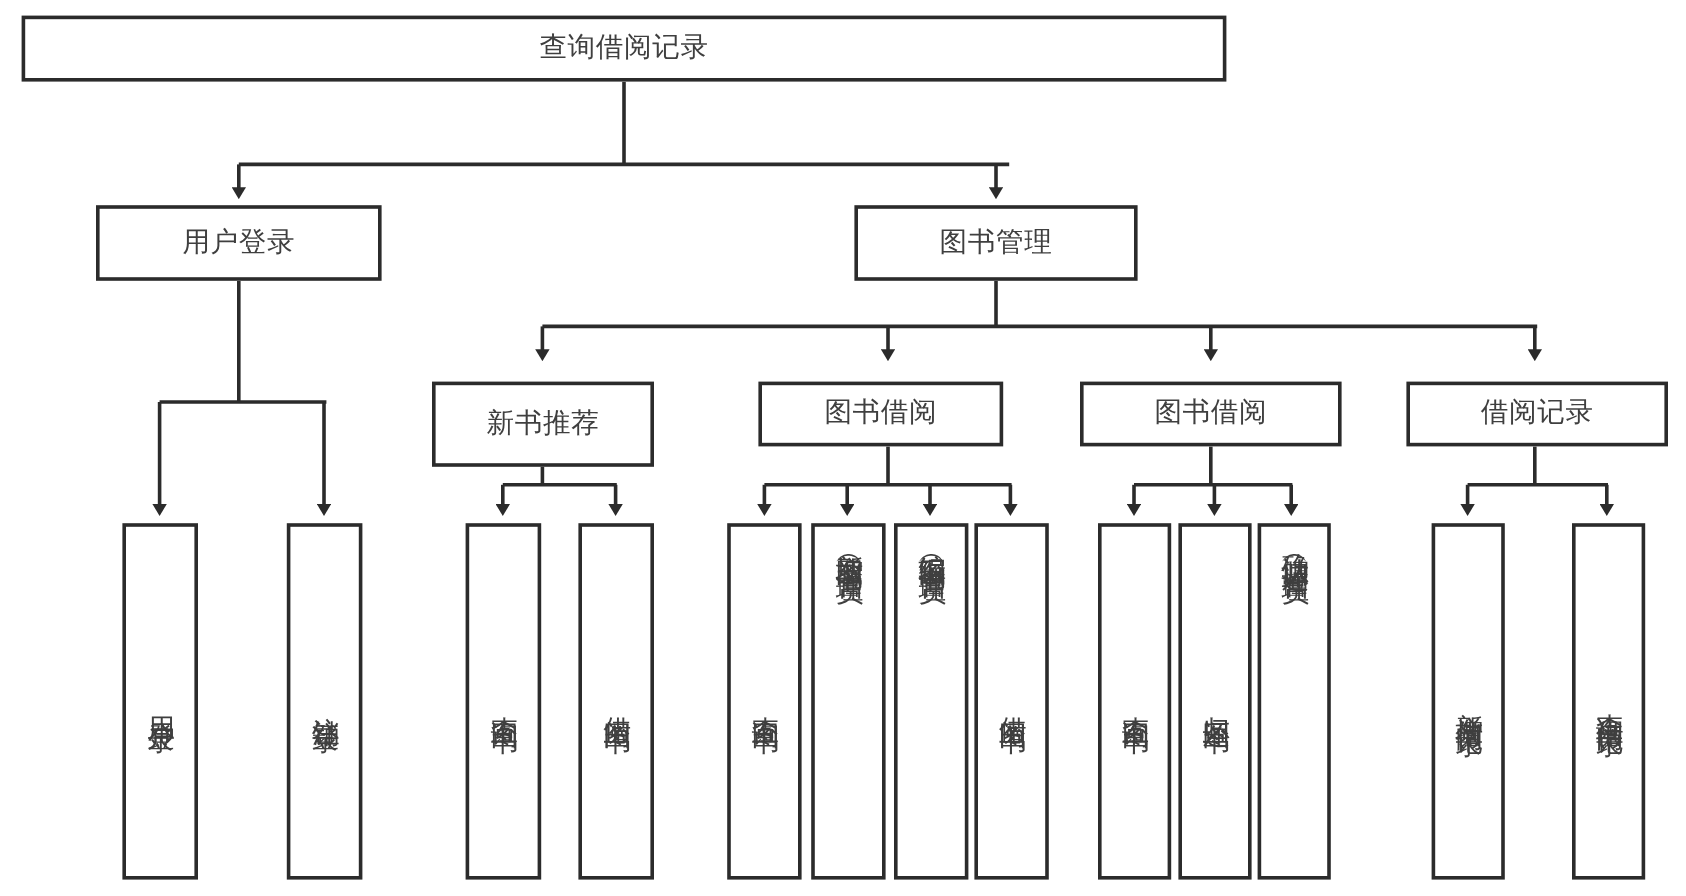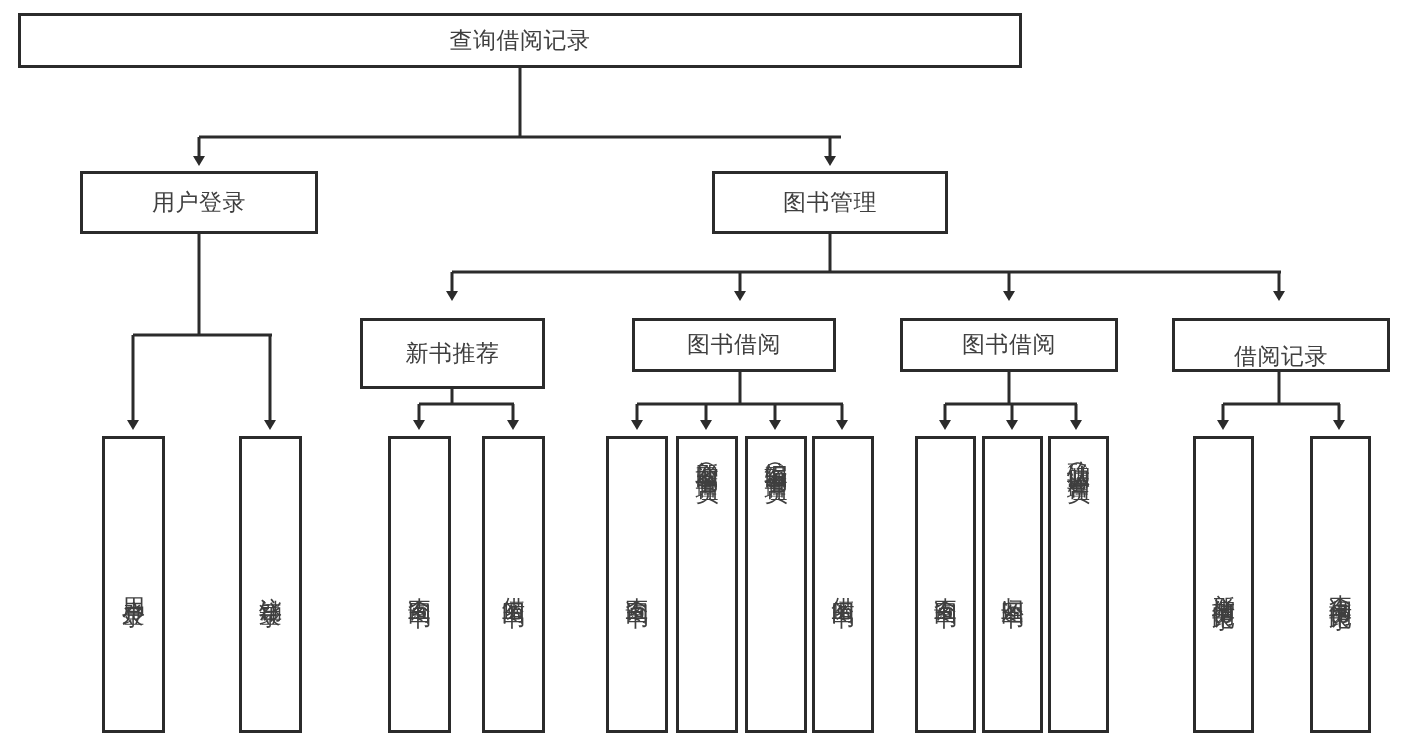--- a/index.html
+++ b/index.html
@@ -158,21 +158,21 @@
   </div>
 
   <div class="node-box" style="left:632px; top:318px; width:204px; height:54px;">
     <span class="node-label-h">图书借阅</span>
   </div>
 
   <div class="node-box" style="left:900px; top:318px; width:218px; height:54px;">
     <span class="node-label-h">图书借阅</span>
   </div>
 
-  <div class="node-box" style="left:1172px; top:318px; width:218px; height:54px;align-items:flex-end;">
+  <div class="node-box" style="left:1172px; top:318px; width:218px; height:54px;">
     <span class="node-label-h">借阅记录</span>
   </div>
 
   <div class="node-box leaf" style="left:102px; top:436px; width:63px; height:297px;">
     <div class="leaf-inner">
       <span class="node-label-v">用户登录</span>
     </div>
   </div>
 
   <div class="node-box leaf" style="left:239px; top:436px; width:63px; height:297px;">

